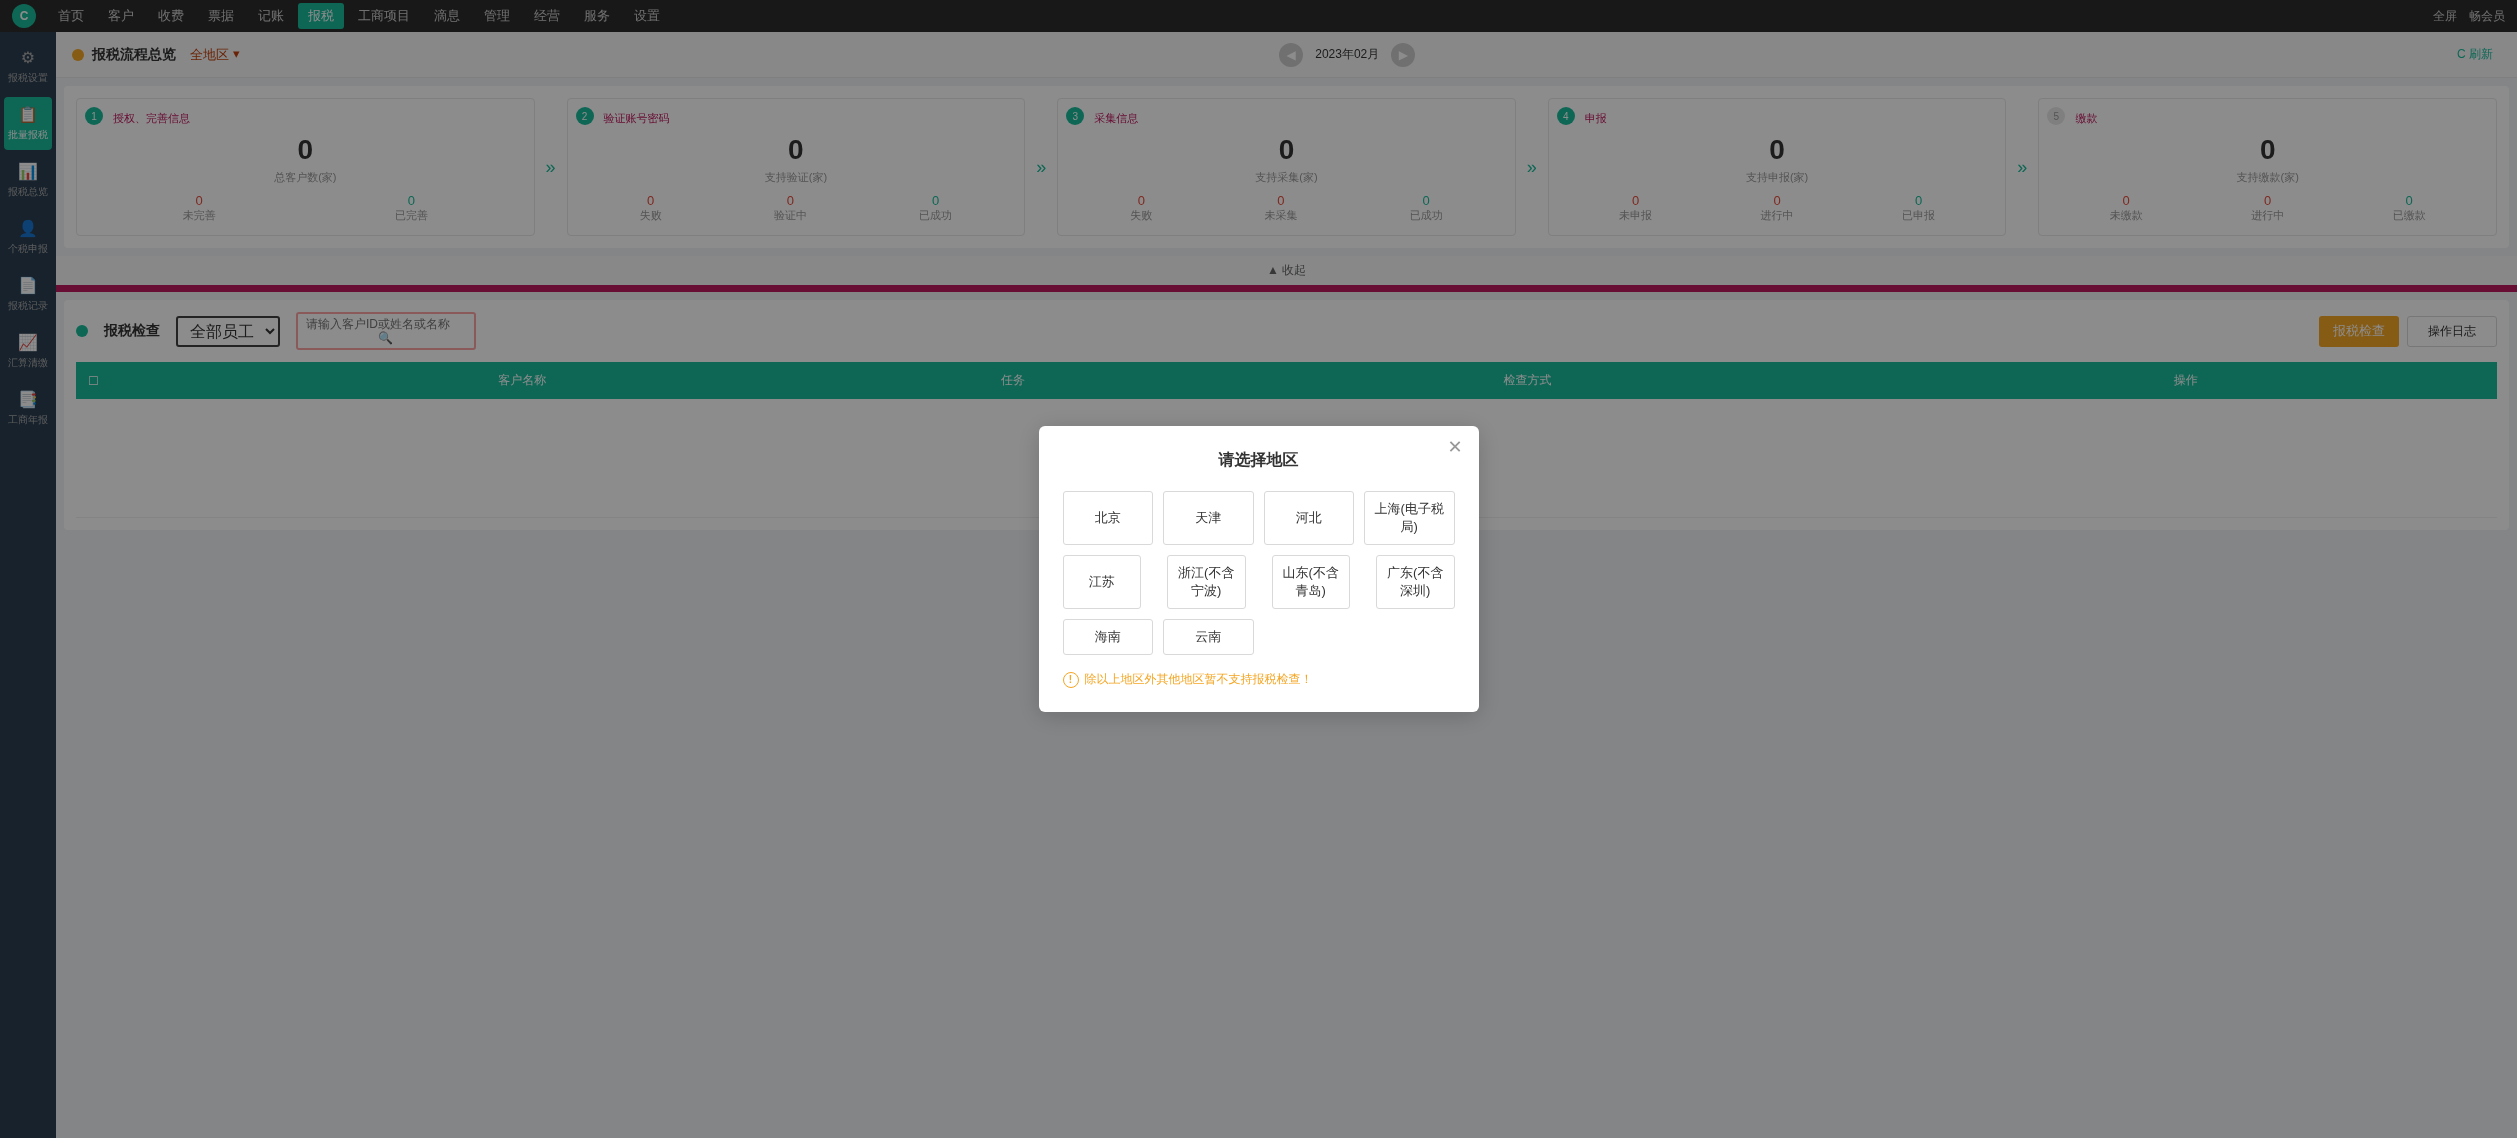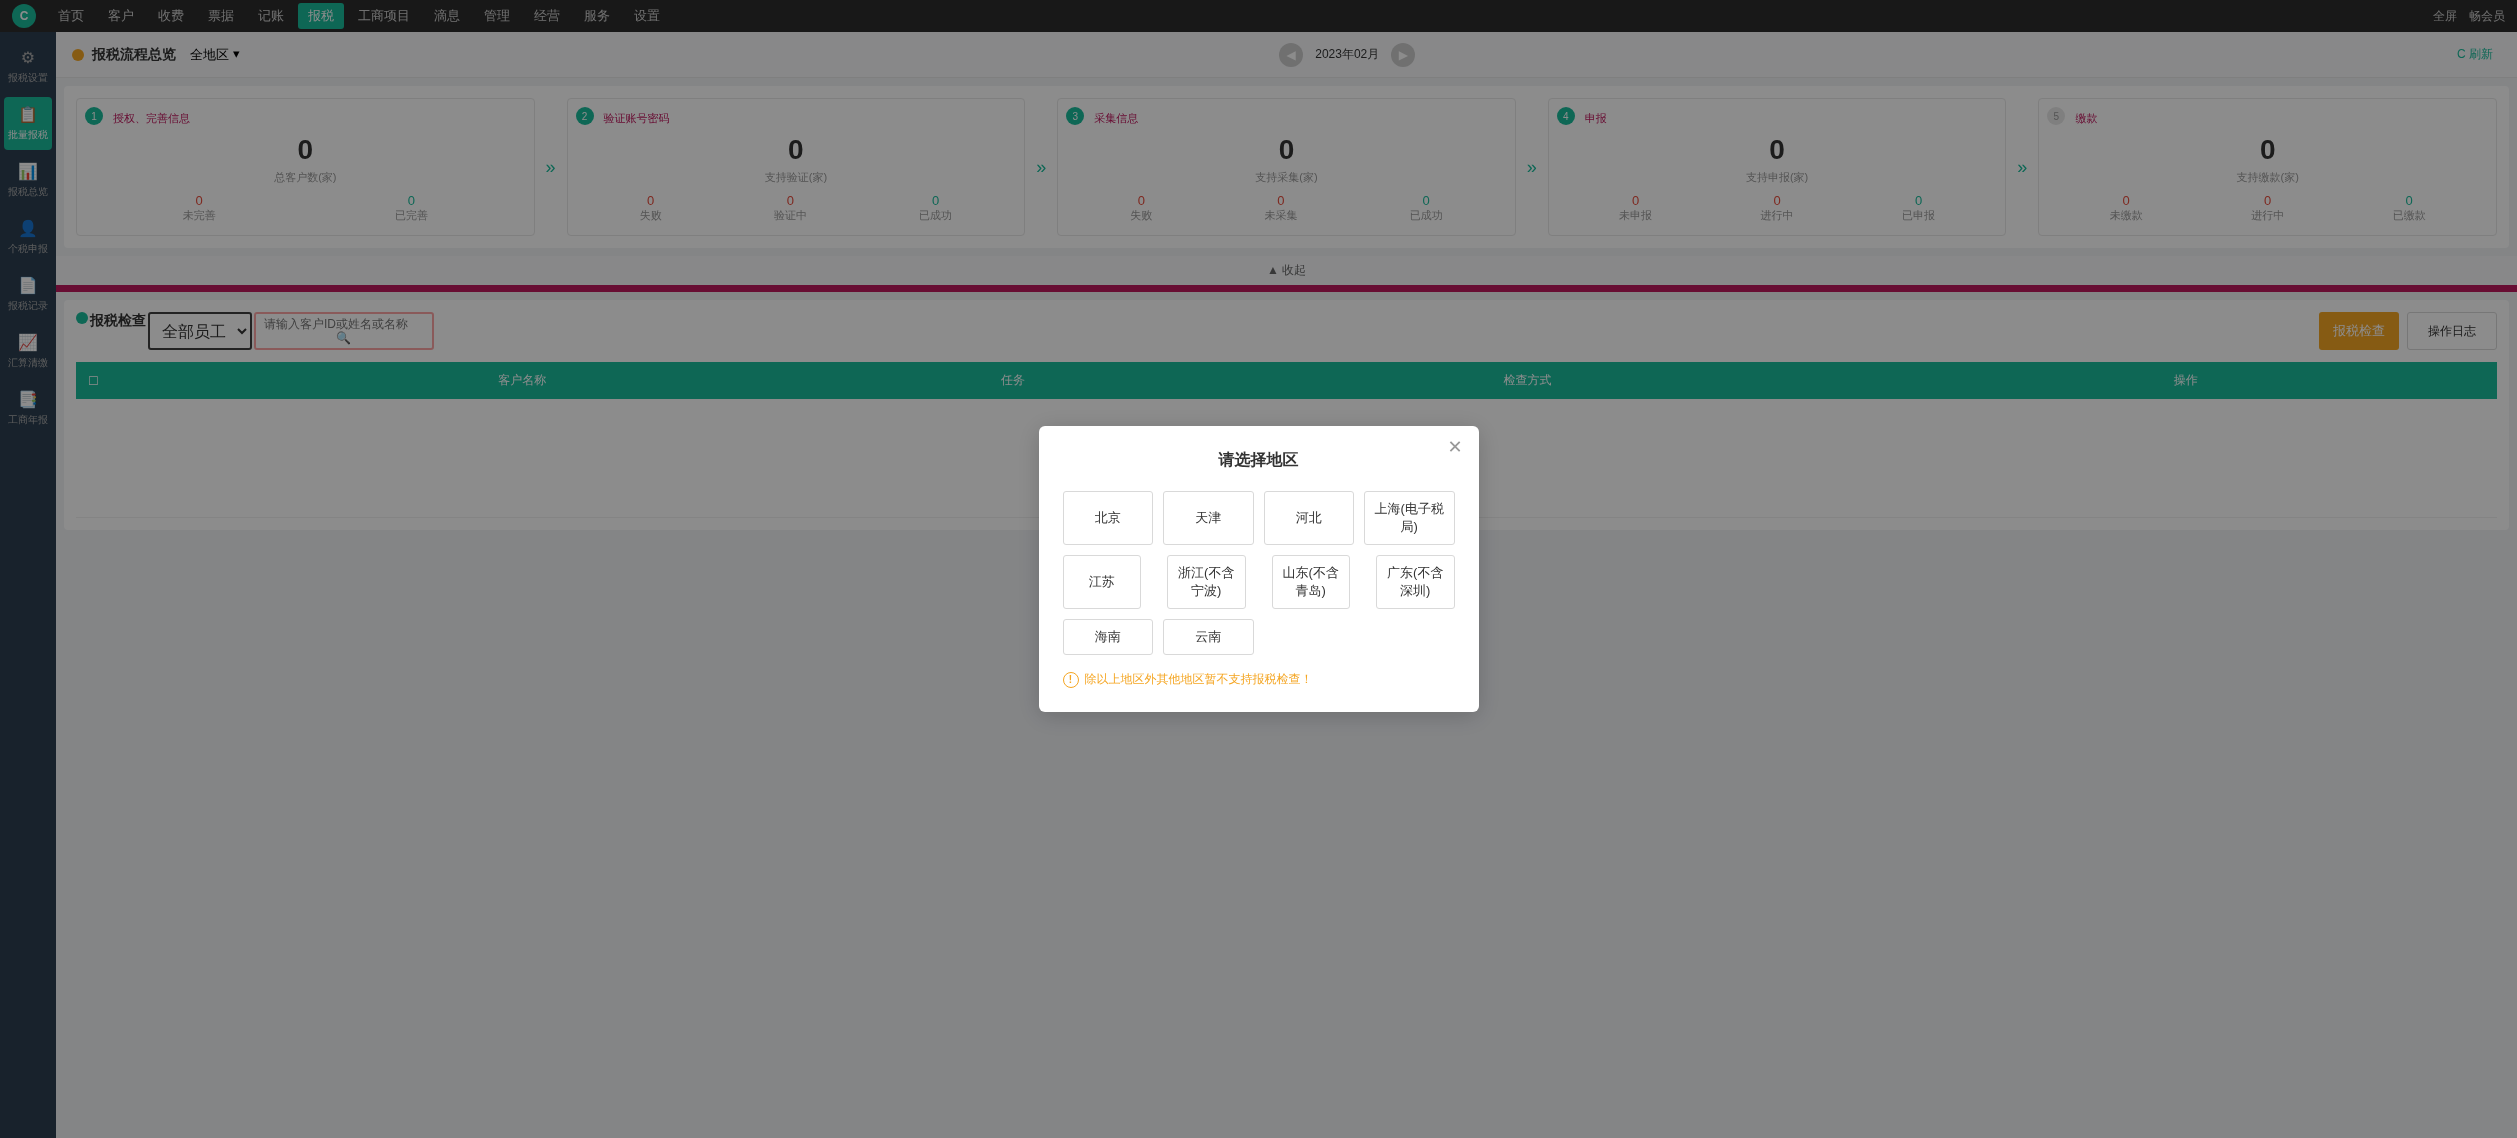--- a/index.html
+++ b/index.html
@@ -93,21 +93,21 @@
     }
     .section-title {
       font-size: 14px;
       font-weight: bold;
       color: #333;
     }
     .region-selector {
       display: flex;
       align-items: flex-start;
       gap: 4px;
-      color: #000000;
+      color: #c2410c;
       font-size: 13px;
       cursor: pointer;
       padding: 2px 6px;
       border-radius: 3px;
     }
     .date-nav-btn {
       width: 24px; height: 24px;
       border-radius: 50%;
       background: #ccc;
       display: flex; align-items: center; justify-content: center;
@@ -207,21 +207,22 @@
 
     
     .tax-check-section {
       background: white;
       margin: 8px;
       border-radius: 4px;
       padding: 12px;
     }
     .tax-check-header {
       display: flex;
-      gap: 2px;
+      align-items: center;
+      gap: 16px;
       margin-bottom: 12px;
     }
     .tax-check-title {
       font-size: 14px;
       font-weight: bold;
       color: #333;
     }
     .filter-select {
       border: 2px solid #404040;
       border-radius: 3px;

